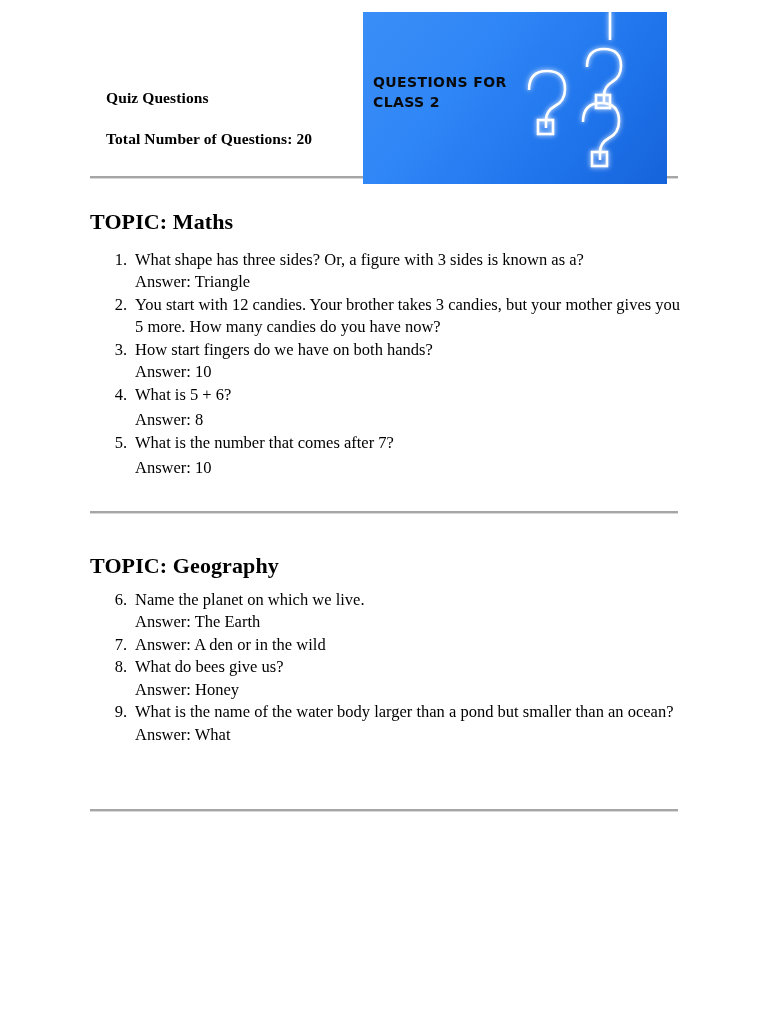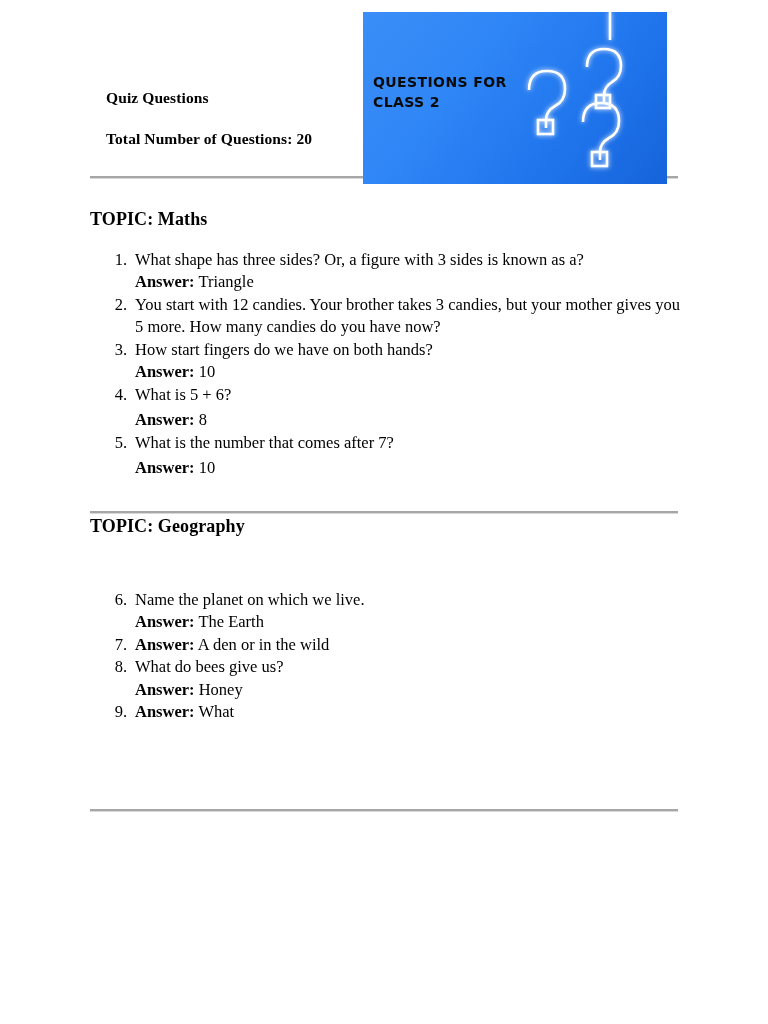--- a/index.html
+++ b/index.html
@@ -89,25 +89,25 @@
   }
   .rule.r1 { top: 176px; z-index: 1; }
   .rule.r2 { top: 511px; }
   .rule.r3 { top: 809px; }
 
   
   .topic {
     position: absolute;
     left: 90px;
     font-weight: bold;
-    font-size: 18px;
+    font-size: 22px;
     letter-spacing: 0.1px;
   }
   .topic.maths { top: 209px; }
-  .topic.geography { top: 516px; }
+  .topic.geography { top: 553px; }
 
   
   .qlist {
     position: absolute;
     left: 90px;
     width: 600px;
     list-style: none;
     margin: 0;
     padding: 0;
   }
@@ -132,21 +132,21 @@
   .qitem .qtext {
     display: block;
   }
   .qitem .answer {
     display: block;
   }
   .qitem.spaced .answer {
     margin-top: 3px;
   }
   .answer .alabel {
-    font-weight: bold;
+    font-weight: normal;
     margin-top: 44px;
   }
 </style>
 </head>
 <body>
 
 <div class="page">
 
   <div class="header-text">
     <div class="header-line">Quiz Questions</div>
@@ -229,17 +229,18 @@
       <span class="num">7.</span>
       <span class="answer"><span class="alabel">Answer:</span> <span>A den or in the wild</span></span>
     </li>
     <li class="qitem">
       <span class="num">8.</span>
       <span class="qtext">What do bees give us?</span>
       <span class="answer"><span class="alabel">Answer:</span> <span>Honey</span></span>
     </li>
     <li class="qitem">
       <span class="num">9.</span>
+      <span class="qtext">What is the name of the water body larger than a pond but smaller than an ocean?</span>
       <span class="answer"><span class="alabel">Answer:</span> <span>What</span></span>
     </li>
   </ol>
 
 </div>
 
 </body></html>

